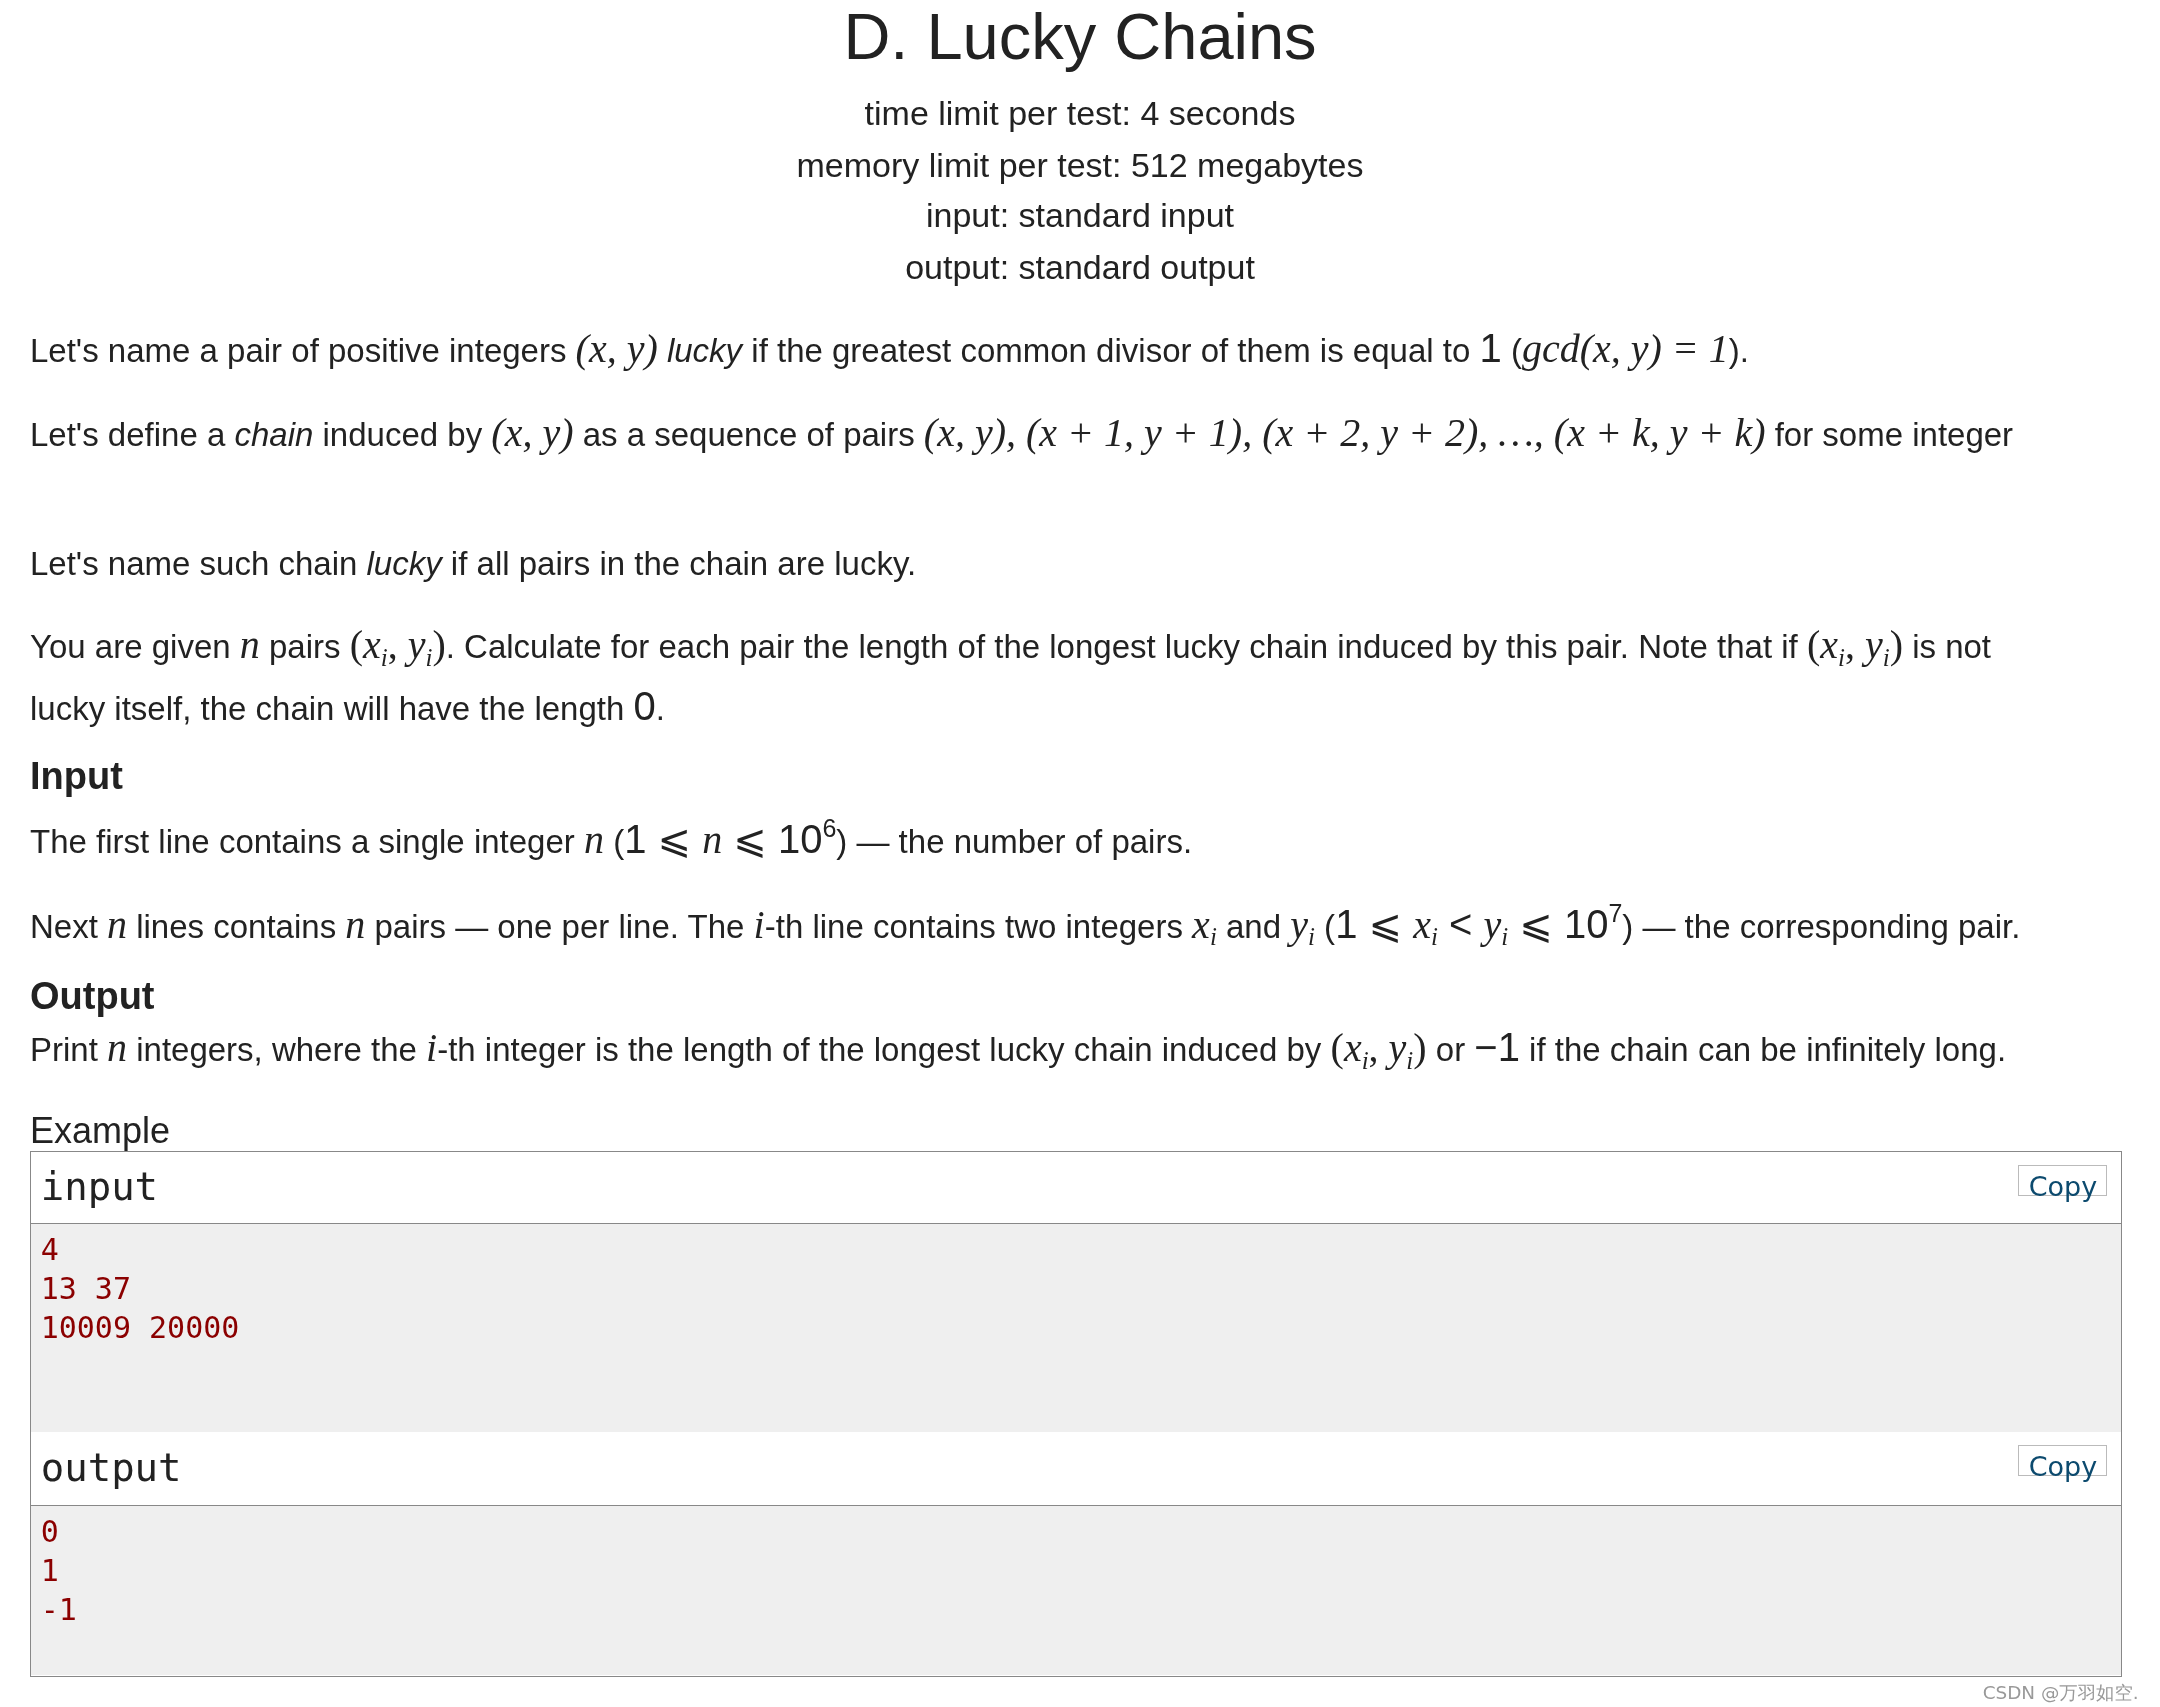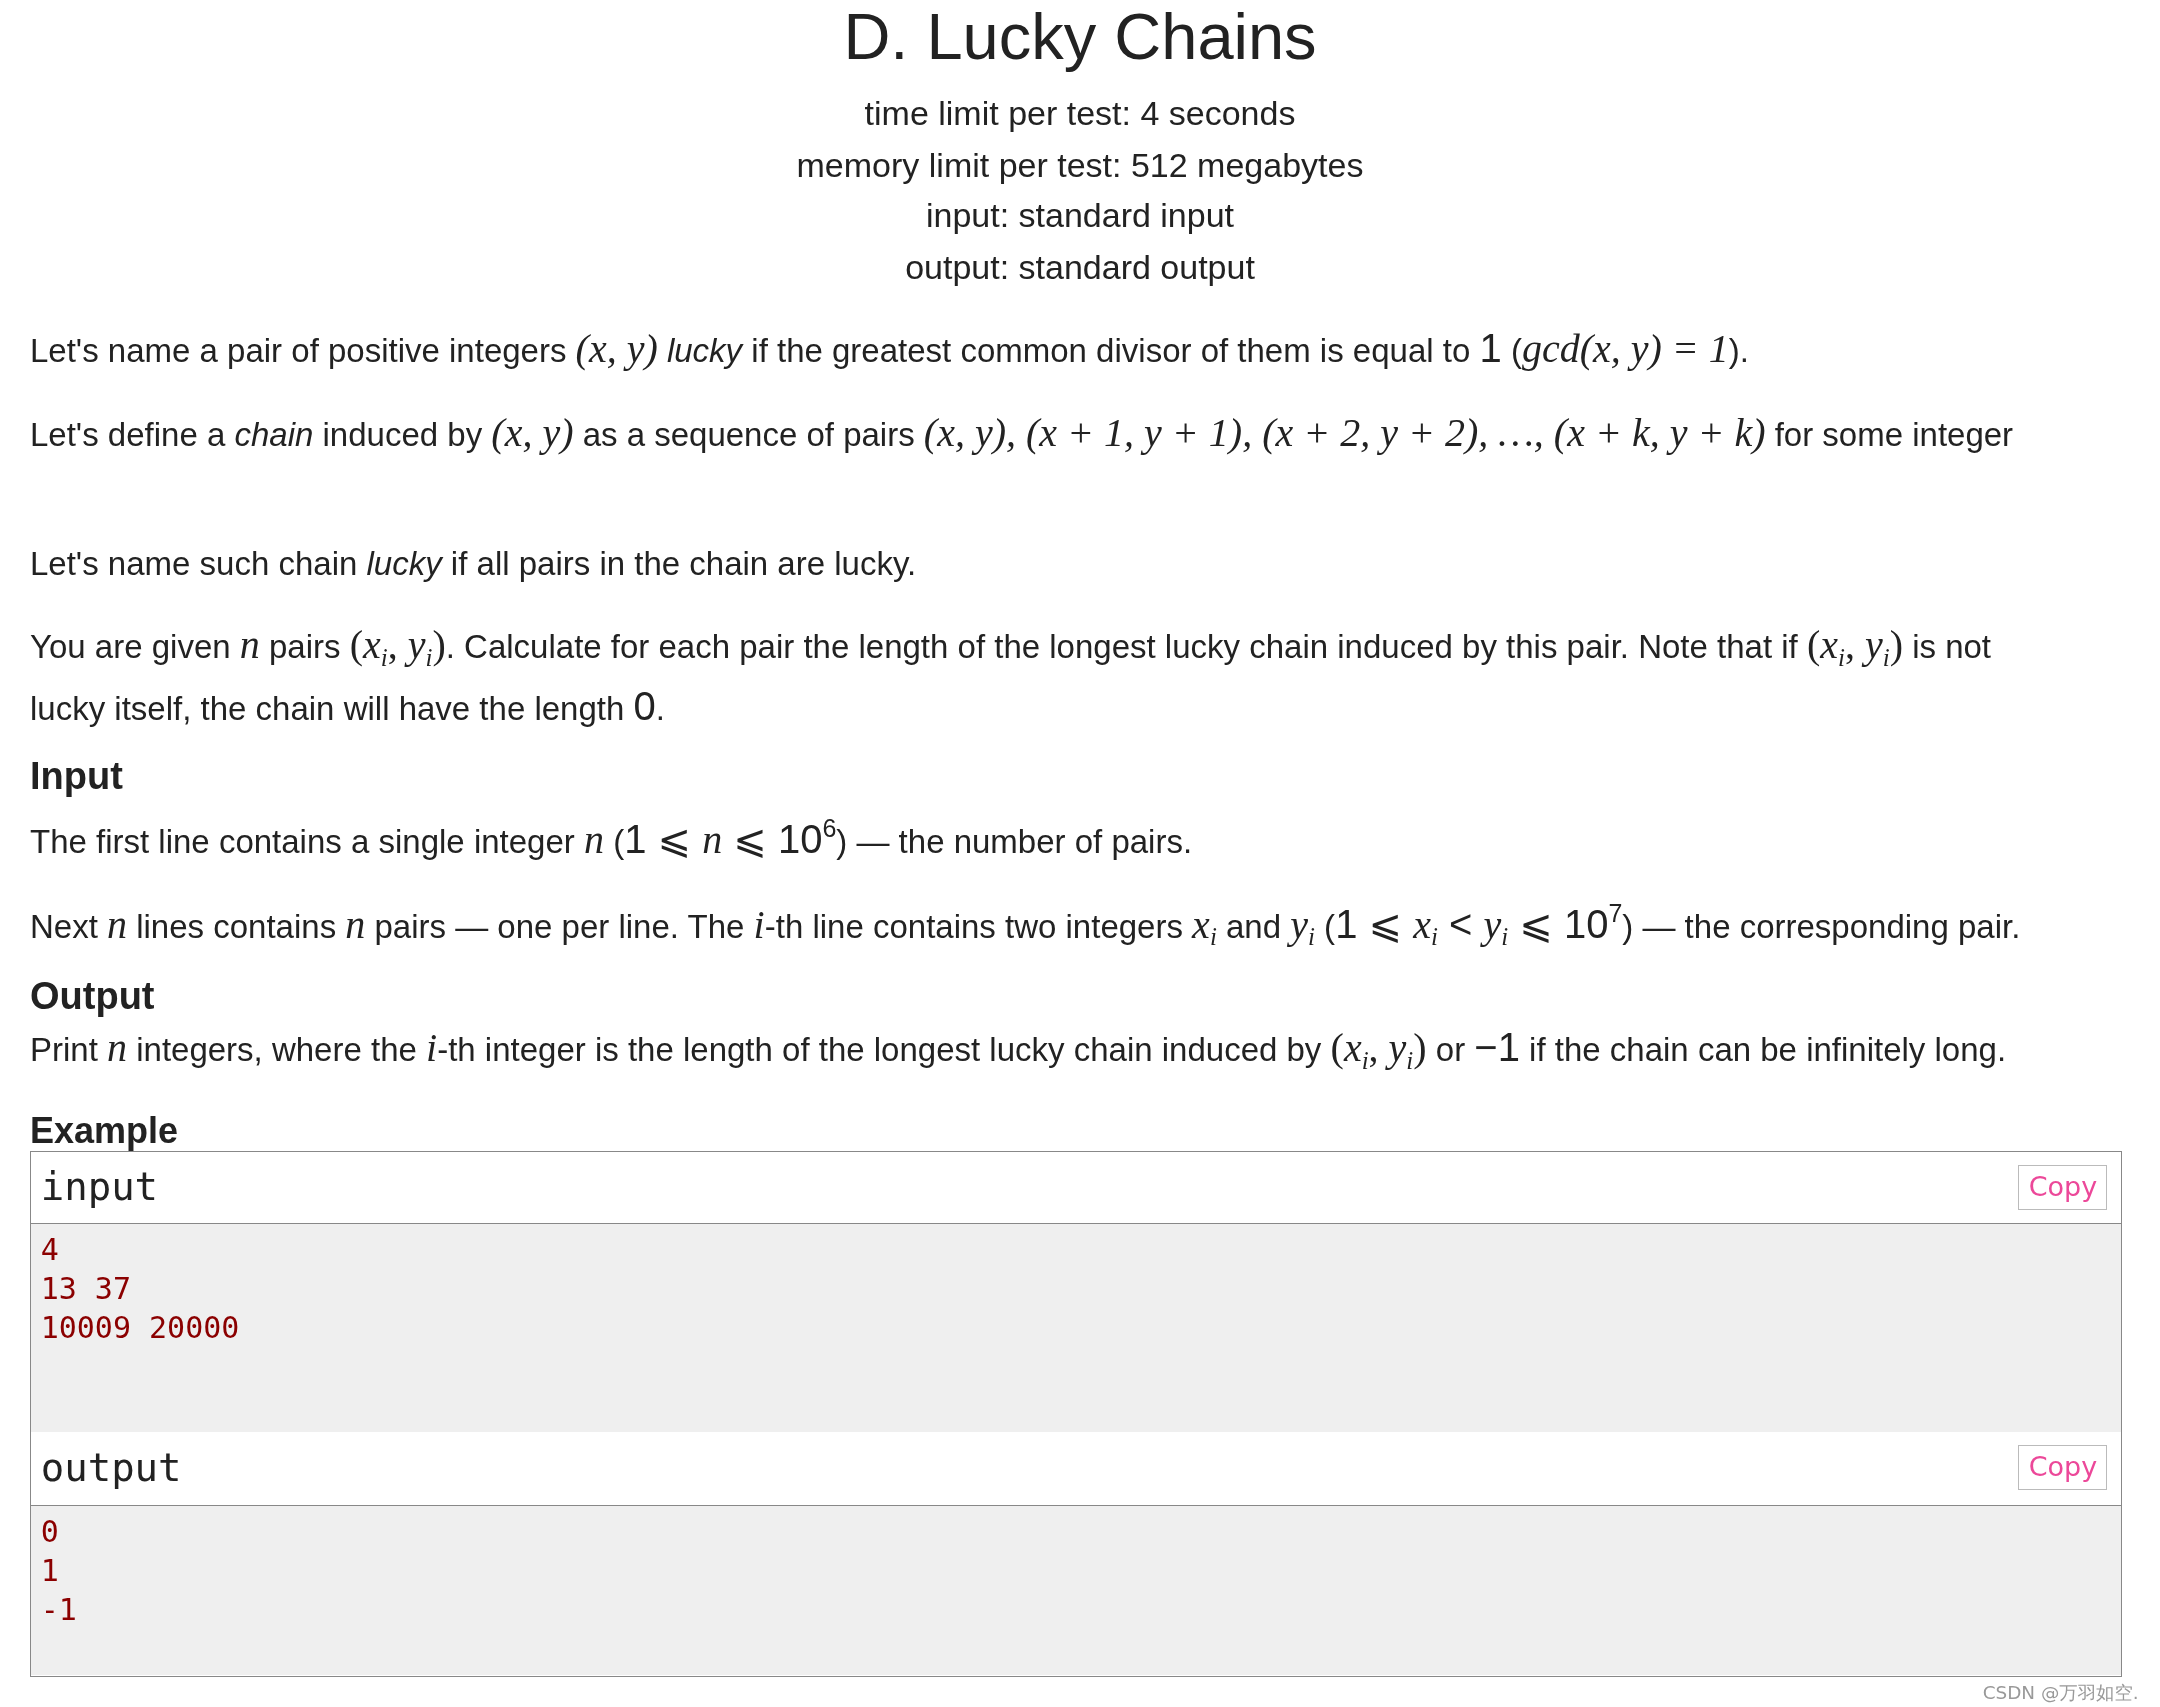--- a/index.html
+++ b/index.html
@@ -30,39 +30,39 @@
   .mn { font-size: 40px; font-family: "Liberation Sans", sans-serif; }
   .sub { font-size: 25px; vertical-align: -7.8px; font-family: "Liberation Serif", serif; font-style: italic; }
   .sup { font-size: 25px; vertical-align: 15.5px; font-family: "Liberation Sans", sans-serif; }
   .em { font-style: italic; }
   .heading {
     position: absolute; left: 30px; font-weight: bold;
     font-size: 38px; line-height: 45px; color: #222;
   }
   .example-label {
     position: absolute; left: 30px; top: 1109px;
-    font-weight: bold; font-size: 36px; line-height: 43px; color: #222;
+    font-weight: normal; font-size: 36px; line-height: 43px; color: #222;
   }
   .box {
     position: absolute; left: 30px; width: 2092px;
     border: 1.9px solid #888888; box-sizing: border-box; background: #fff;
   }
   .box-head {
     position: relative; height: 72px; background: #ffffff;
     border-bottom: 1.9px solid #888888; box-sizing: border-box;
   }
   .box-title {
     position: absolute; left: 9.7px; top: 11.6px;
     font-family: "DejaVu Sans Mono", "Liberation Mono", monospace;
     font-size: 39px; line-height: 45px; color: #222;
   }
   .copy-btn {
-    position: absolute; right: 13.6px; top: 12.6px; width: 89px; height: 45px;
+    position: absolute; right: 13.6px; top: 12.6px; width: 89px; height: 31px;
     border: 1.9px solid #bbbbbb; box-sizing: border-box; background: #fff;
-    font-family: "DejaVu Sans", sans-serif; font-size: 27px; color: #ec4899;
+    font-family: "DejaVu Sans", sans-serif; font-size: 27px; color: #0c4a6e;
     text-align: center; line-height: 41px; cursor: pointer;
   }
   .box-body {
     background: #efefef; padding: 5.8px 0 0 9.7px; box-sizing: border-box;
   }
   .code-line {
     font-family: "DejaVu Sans Mono", "Liberation Mono", monospace;
     font-size: 30px; line-height: 39px; height: 39px;
     color: #8b0000; white-space: pre;
   }

